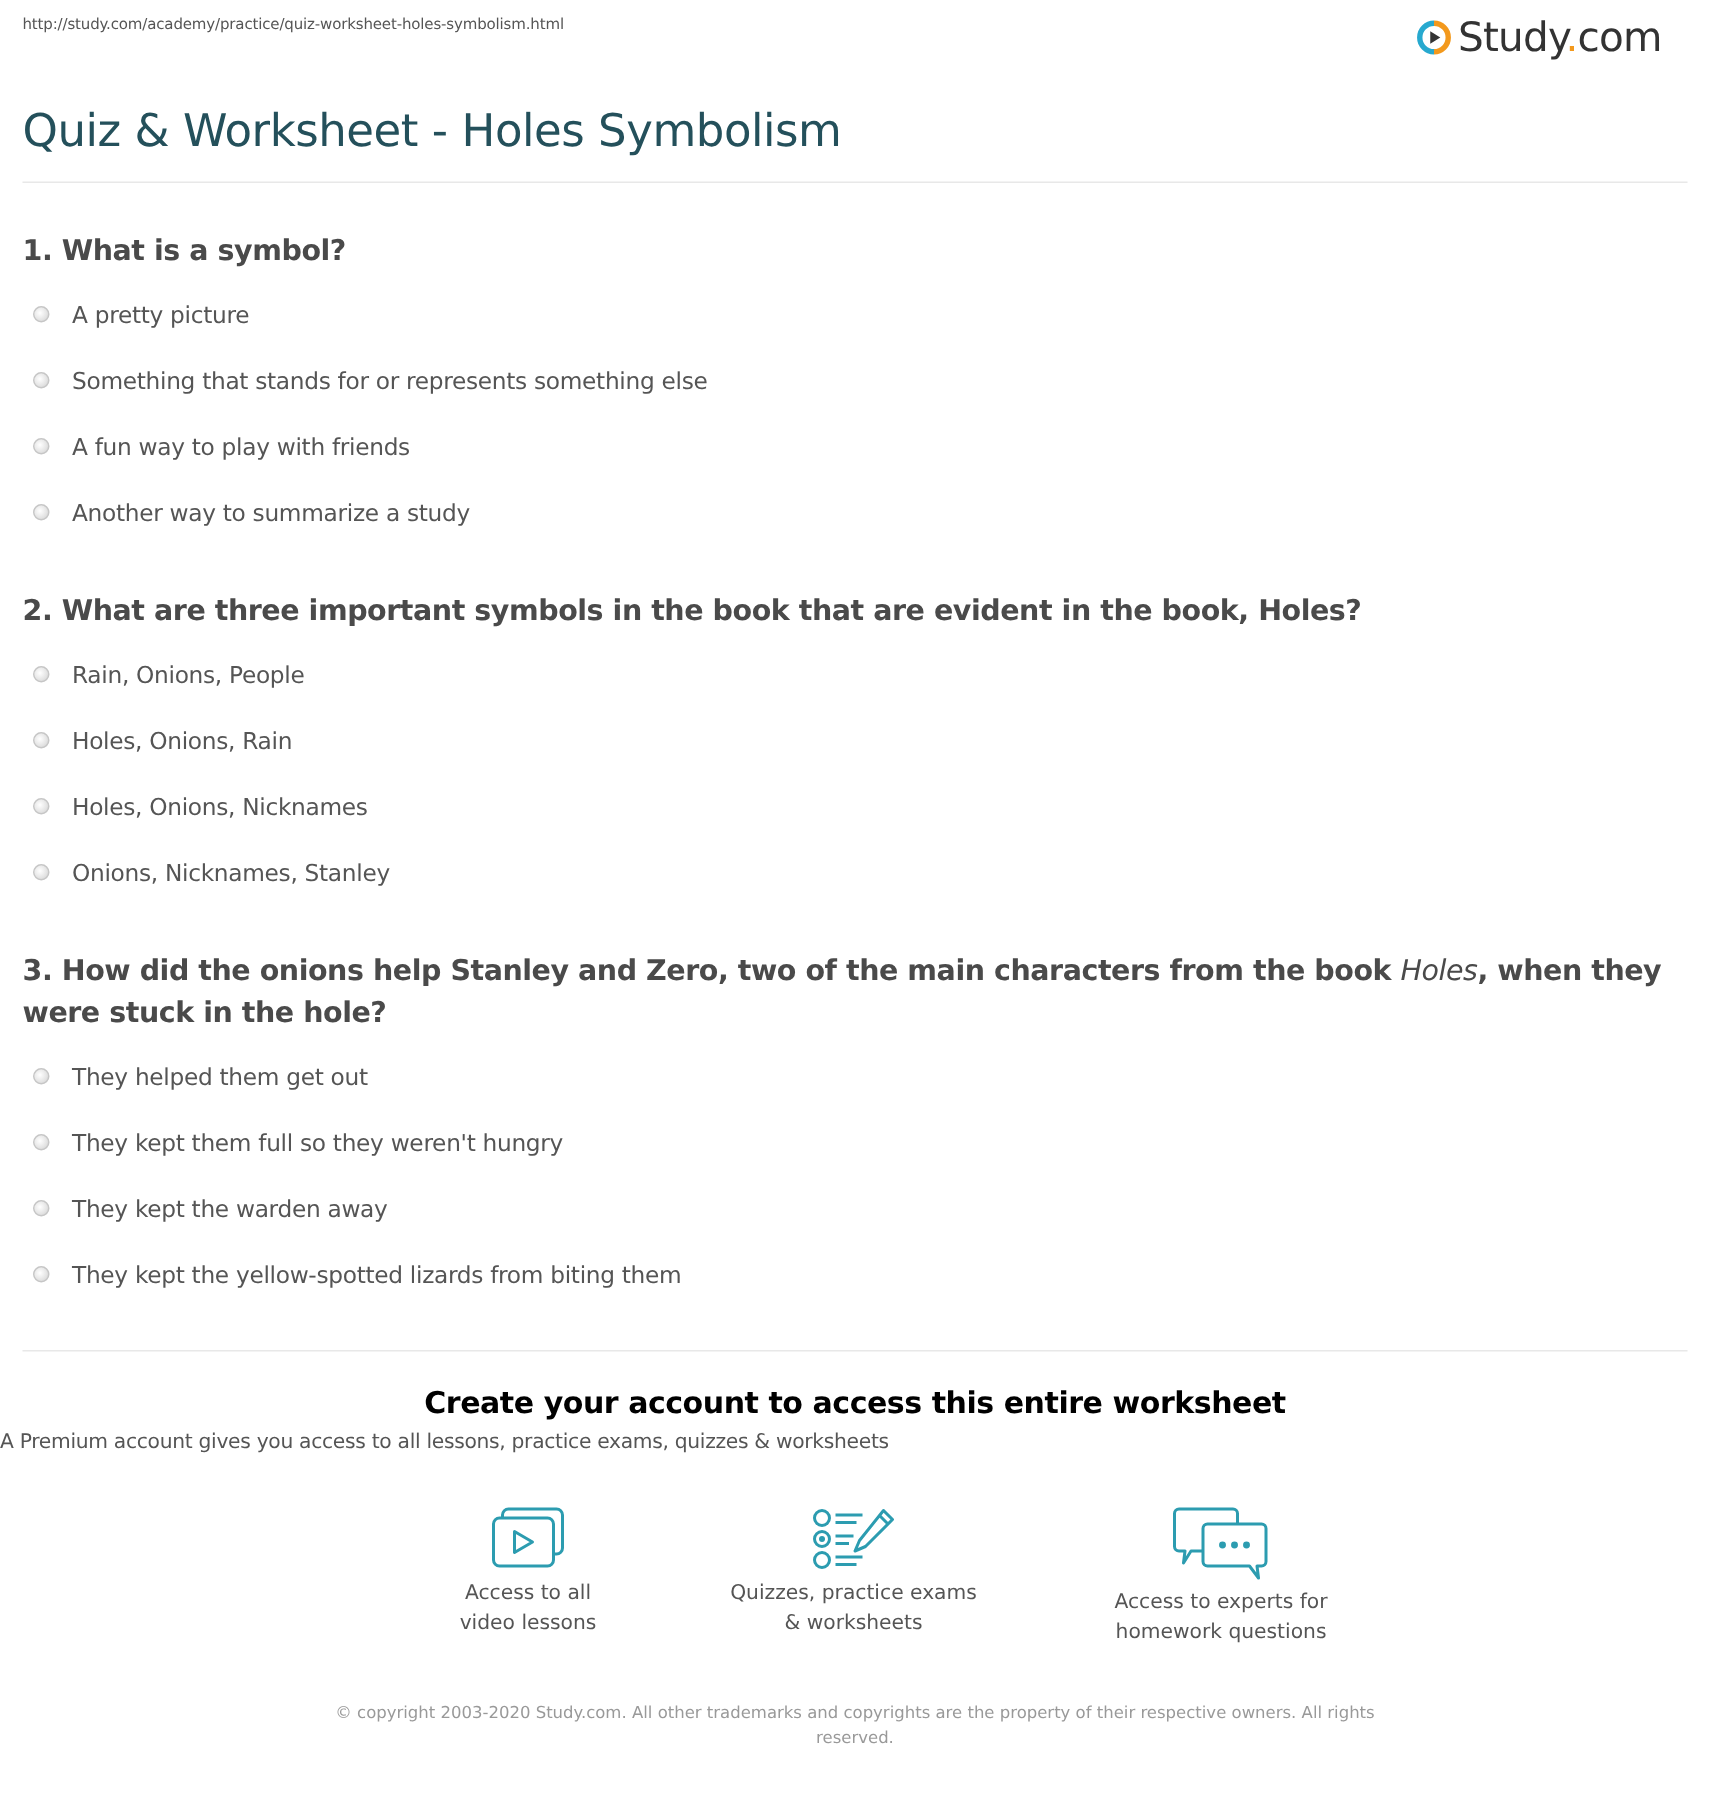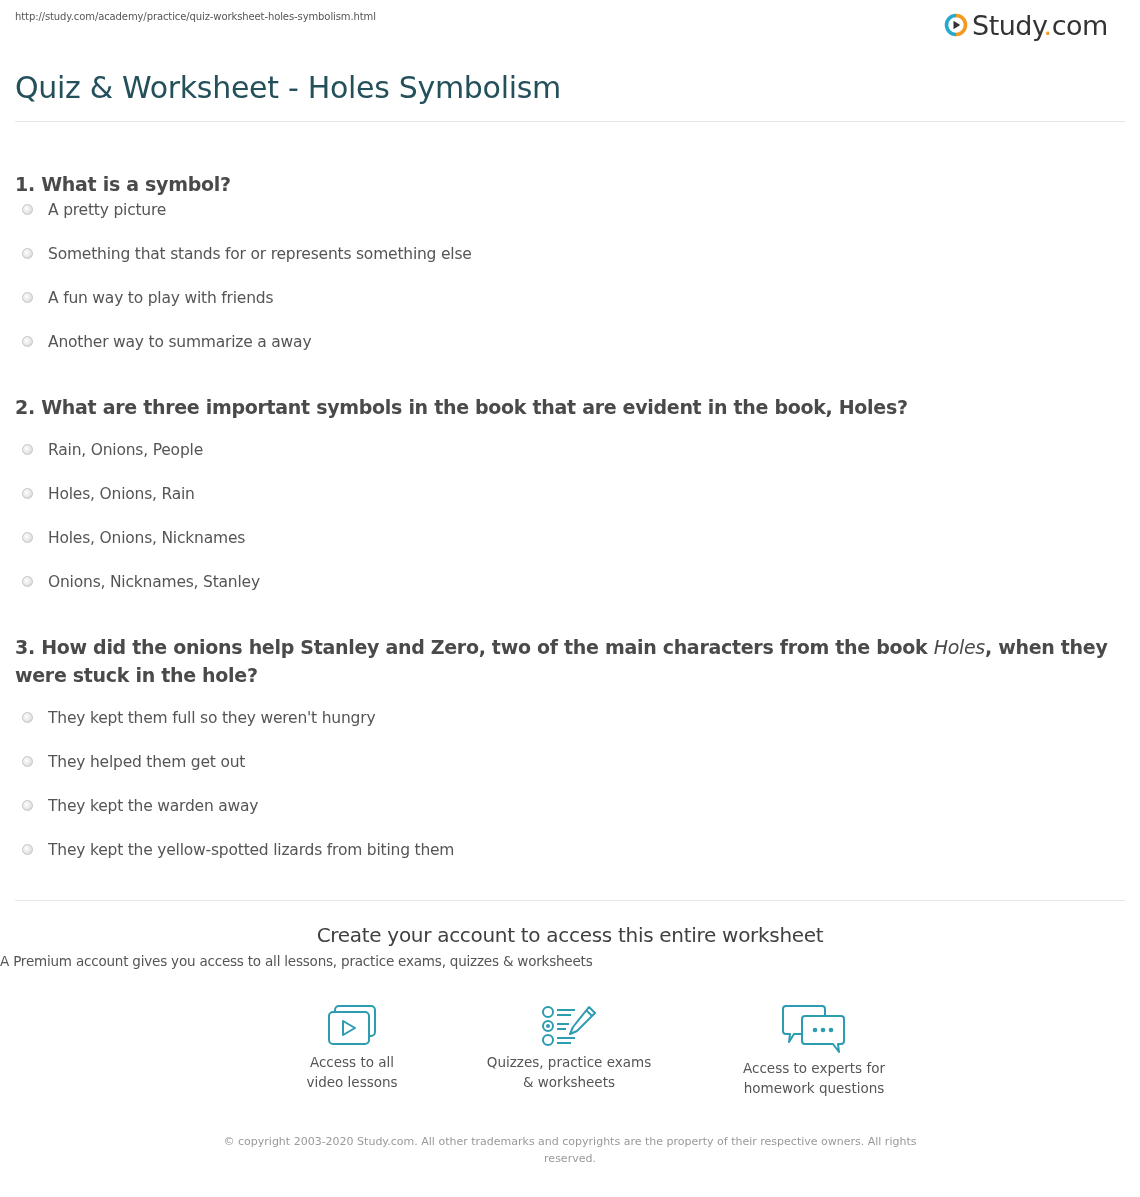--- a/index.html
+++ b/index.html
@@ -41,21 +41,21 @@
     letter-spacing: -0.2px;
   }
   .radio {
     width: 9px; height: 9px; border-radius: 50%;
     border: 1px solid #c6c6c6;
     background: radial-gradient(circle at 40% 40%, #ffffff 0%, #e6e6e6 55%, #cfcfcf 100%);
     margin-right: 15px; flex: 0 0 auto; position: relative; top: -1px;
   }
   .cta-title {
     position: absolute; left: 0; width: 1140px; top: 923px; text-align: center;
-    font-size: 20px; color: #404040; font-weight: normal; letter-spacing: -0.3px;
+    font-size: 20px; color: #000000; font-weight: bold; letter-spacing: -0.3px;
   }
   .cta-sub {
     position: absolute; left: 0; width: 1140px; top: 953px; text-align: left;
     font-size: 13.5px; color: #555555; letter-spacing: -0.2px;
   }
   .feature {
     position: absolute; top: 1004px; width: 200px; text-align: center;
   }
   .feature svg { display: block; margin: 0 auto; }
   .feature-label {
@@ -76,37 +76,37 @@
     <path d="M12 2.5 A9.5 9.5 0 0 0 12 21.5" fill="none" stroke="#27a9cf" stroke-width="3.6"></path>
     <path d="M12 2.5 A9.5 9.5 0 0 1 12 21.5" fill="none" stroke="#f3991d" stroke-width="3.6"></path>
     <path d="M9.5 7.8 L16.2 12 L9.5 16.2 Z" fill="#333333"></path>
   </svg>
   <span class="logo-text"><span>Study</span><span class="dot">.</span><span>com</span></span>
 </div>
 
 <h1 class="page-title">Quiz &amp; Worksheet - Holes Symbolism</h1>
 <div class="rule" style="top:121px"></div>
 
-<h2 class="question" style="top:170px"><span>1.</span> <span>What is a symbol?</span></h2>
+<h2 class="question" style="top:153px"><span>1.</span> <span>What is a symbol?</span></h2>
 <ul class="options" style="top:188px">
   <li class="option">
       <span class="radio"></span>
       <span>A pretty picture</span>
     </li>
   <li class="option">
       <span class="radio"></span>
       <span>Something that stands for or represents something else</span>
     </li>
   <li class="option">
       <span class="radio"></span>
       <span>A fun way to play with friends</span>
     </li>
   <li class="option">
       <span class="radio"></span>
-      <span>Another way to summarize a away</span>
+      <span>Another way to summarize a study</span>
     </li>
 </ul>
 
 <h2 class="question" style="top:393px"><span>2.</span> <span>What are three important symbols in the book that are evident in the book, Holes?</span></h2>
 <ul class="options" style="top:428px">
   <li class="option">
       <span class="radio"></span>
       <span>Rain, Onions, People</span>
     </li>
   <li class="option">
@@ -120,25 +120,25 @@
   <li class="option">
       <span class="radio"></span>
       <span>Onions, Nicknames, Stanley</span>
     </li>
 </ul>
 
 <h2 class="question" style="top:633px"><span>3.</span> <span>How did the onions help Stanley and Zero, two of the main characters from the book </span><em>Holes</em><span>, when they were stuck in the hole?</span></h2>
 <ul class="options" style="top:696px">
   <li class="option">
       <span class="radio"></span>
+      <span>They helped them get out</span>
+    </li>
+  <li class="option">
+      <span class="radio"></span>
       <span>They kept them full so they weren't hungry</span>
-    </li>
-  <li class="option">
-      <span class="radio"></span>
-      <span>They helped them get out</span>
     </li>
   <li class="option">
       <span class="radio"></span>
       <span>They kept the warden away</span>
     </li>
   <li class="option">
       <span class="radio"></span>
       <span>They kept the yellow-spotted lizards from biting them</span>
     </li>
 </ul>

